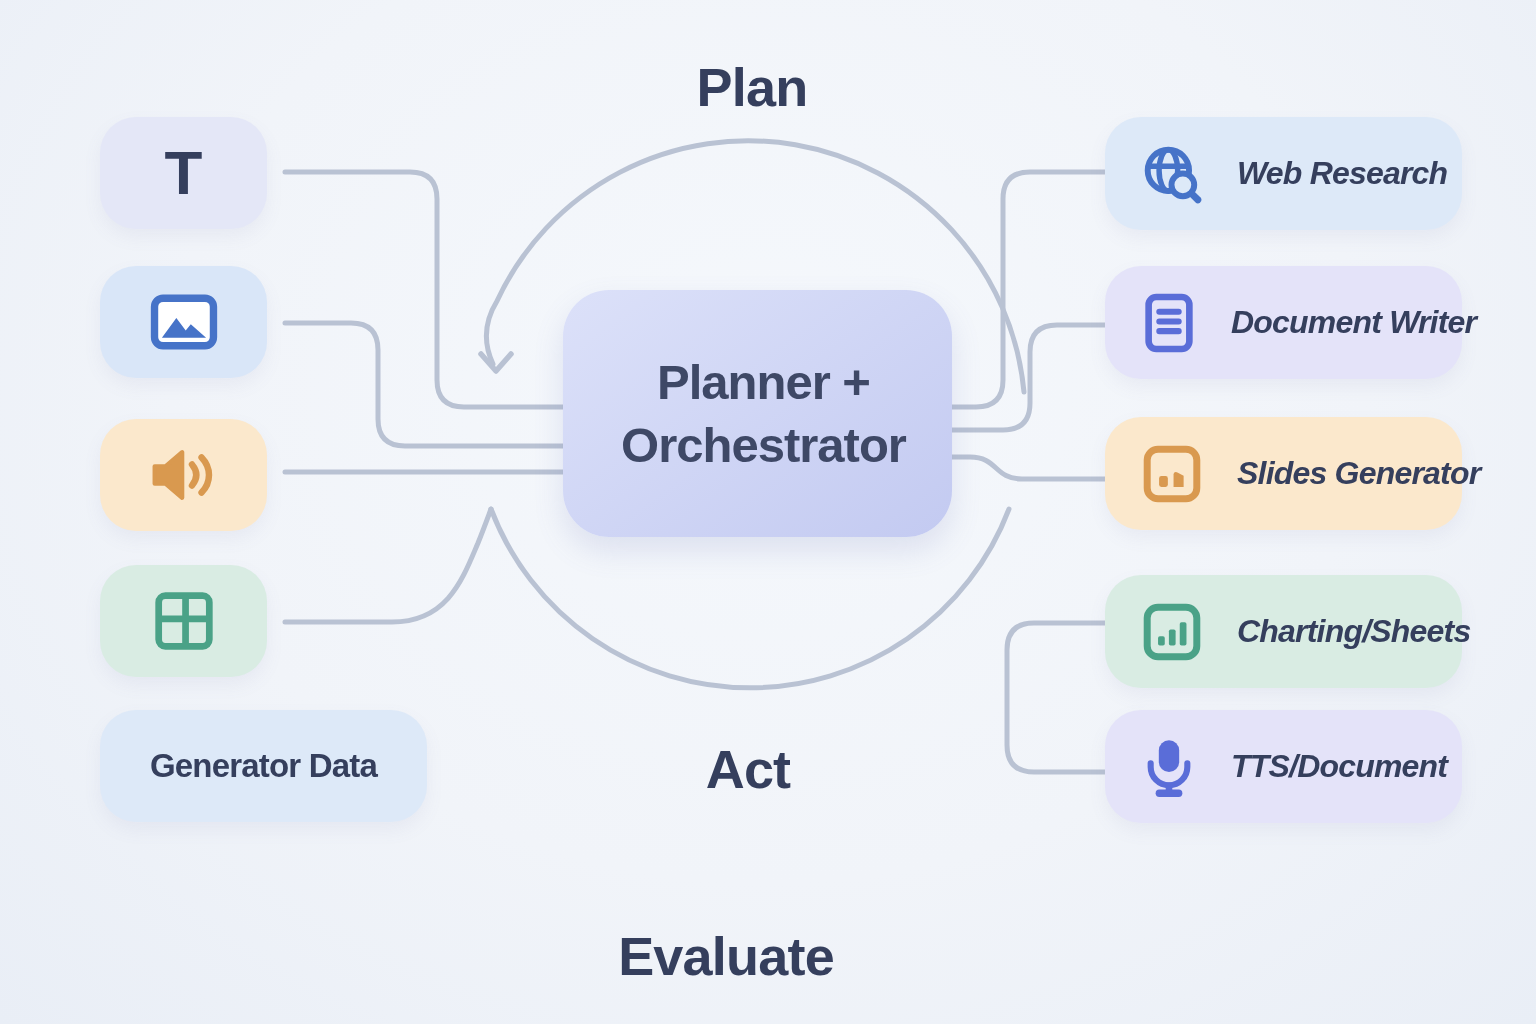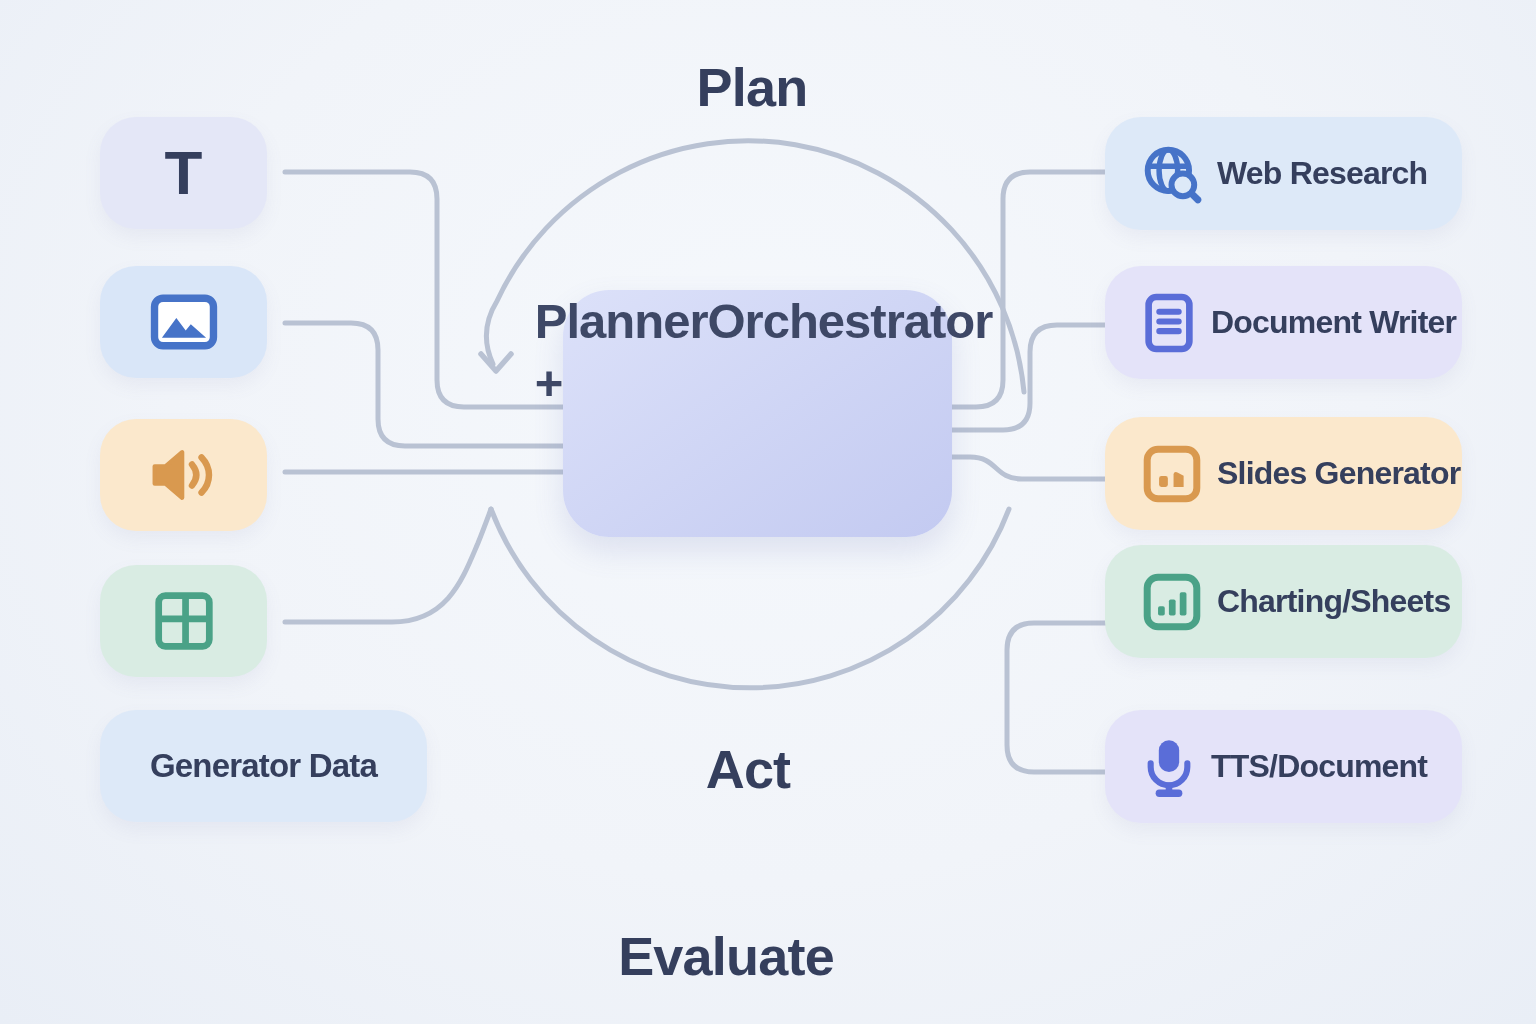--- a/index.html
+++ b/index.html
@@ -19,42 +19,43 @@
     box-shadow:0 8px 18px rgba(110,120,160,.08);
   }
   .tile-text {left:100px;top:117px;background:var(--c-tintLavender,#e4e7f7);}
   .tile-image{left:100px;top:266px;background:var(--c-tintBlue,#d9e6f8);}
   .tile-audio{left:100px;top:419px;background:var(--c-tintOrange,#fbe8cc);}
   .tile-table{left:100px;top:565px;background:var(--c-tintGreen,#d9ece3);}
   .structured{left:100px;top:710px;width:327px;background:var(--c-tintSky,#dde9f8);}
 
   .card{
     position:absolute;left:1105px;z-index:2;width:357px;height:113px;border-radius:36px;
-    display:flex;align-items:center;gap:14px;padding-left:36px;box-sizing:border-box;
+    display:flex;align-items:center;gap:34px;padding-left:36px;box-sizing:border-box;
     box-shadow:0 8px 18px rgba(110,120,160,.08);
+    font-style:italic;
   }
   .card-web   {top:117px;background:var(--c-tintSky,#dde9f8);}
   .card-doc   {top:266px;background:var(--c-tintIndigo,#e4e3f9);}
   .card-slides{top:417px;background:var(--c-tintOrange,#fce9ce);}
-  .card-chart {top:545px;background:var(--c-tintGreen,#d9ece3);}
+  .card-chart {top:575px;background:var(--c-tintGreen,#d9ece3);}
   .card-tts   {top:710px;background:var(--c-tintIndigo,#e4e3f9);}
 
   .card-label{font-size:32px;font-weight:700;color:var(--c-navy,#353f5d);letter-spacing:-.8px;white-space:nowrap;}
   .s-label{font-size:33px;font-weight:700;color:var(--c-navy,#353f5d);letter-spacing:-.8px;}
   .tglyph{font-size:62px;font-weight:700;color:var(--c-navy,#3d4763);line-height:1;}
 
   .ic{display:flex;}
   .ic-blue  {color:var(--c-blue,#4673c8);}
   .ic-indigo{color:var(--c-indigo,#5a6dd8);}
   .ic-orange{color:var(--c-orange,#d9994f);}
   .ic-teal  {color:var(--c-teal,#4aa287);}
 
   .center-box{
     position:absolute;left:563px;top:290px;width:377px;height:247px;border-radius:46px;z-index:2;
-    display:flex;flex-direction:row;justify-content:center;
+    display:flex;flex-direction:column;align-items:center;justify-content:center;
     background:linear-gradient(145deg,var(--c-centerFrom,#dce1f9),var(--c-centerTo,#c3caf1));
     box-shadow:0 14px 30px rgba(100,110,180,.16);
     font-size:49px;font-weight:700;color:var(--c-centerText,#3e4866);letter-spacing:-1px;line-height:1.27;padding-left:12px;
   }
   .phase{
     position:absolute;z-index:2;transform:translateX(-50%);
     font-size:54px;font-weight:700;color:var(--c-navy,#353f5d);letter-spacing:-.8px;
   }
   .phase-plan{left:752px;top:56px;}
   .phase-act{left:748px;top:738px;}

